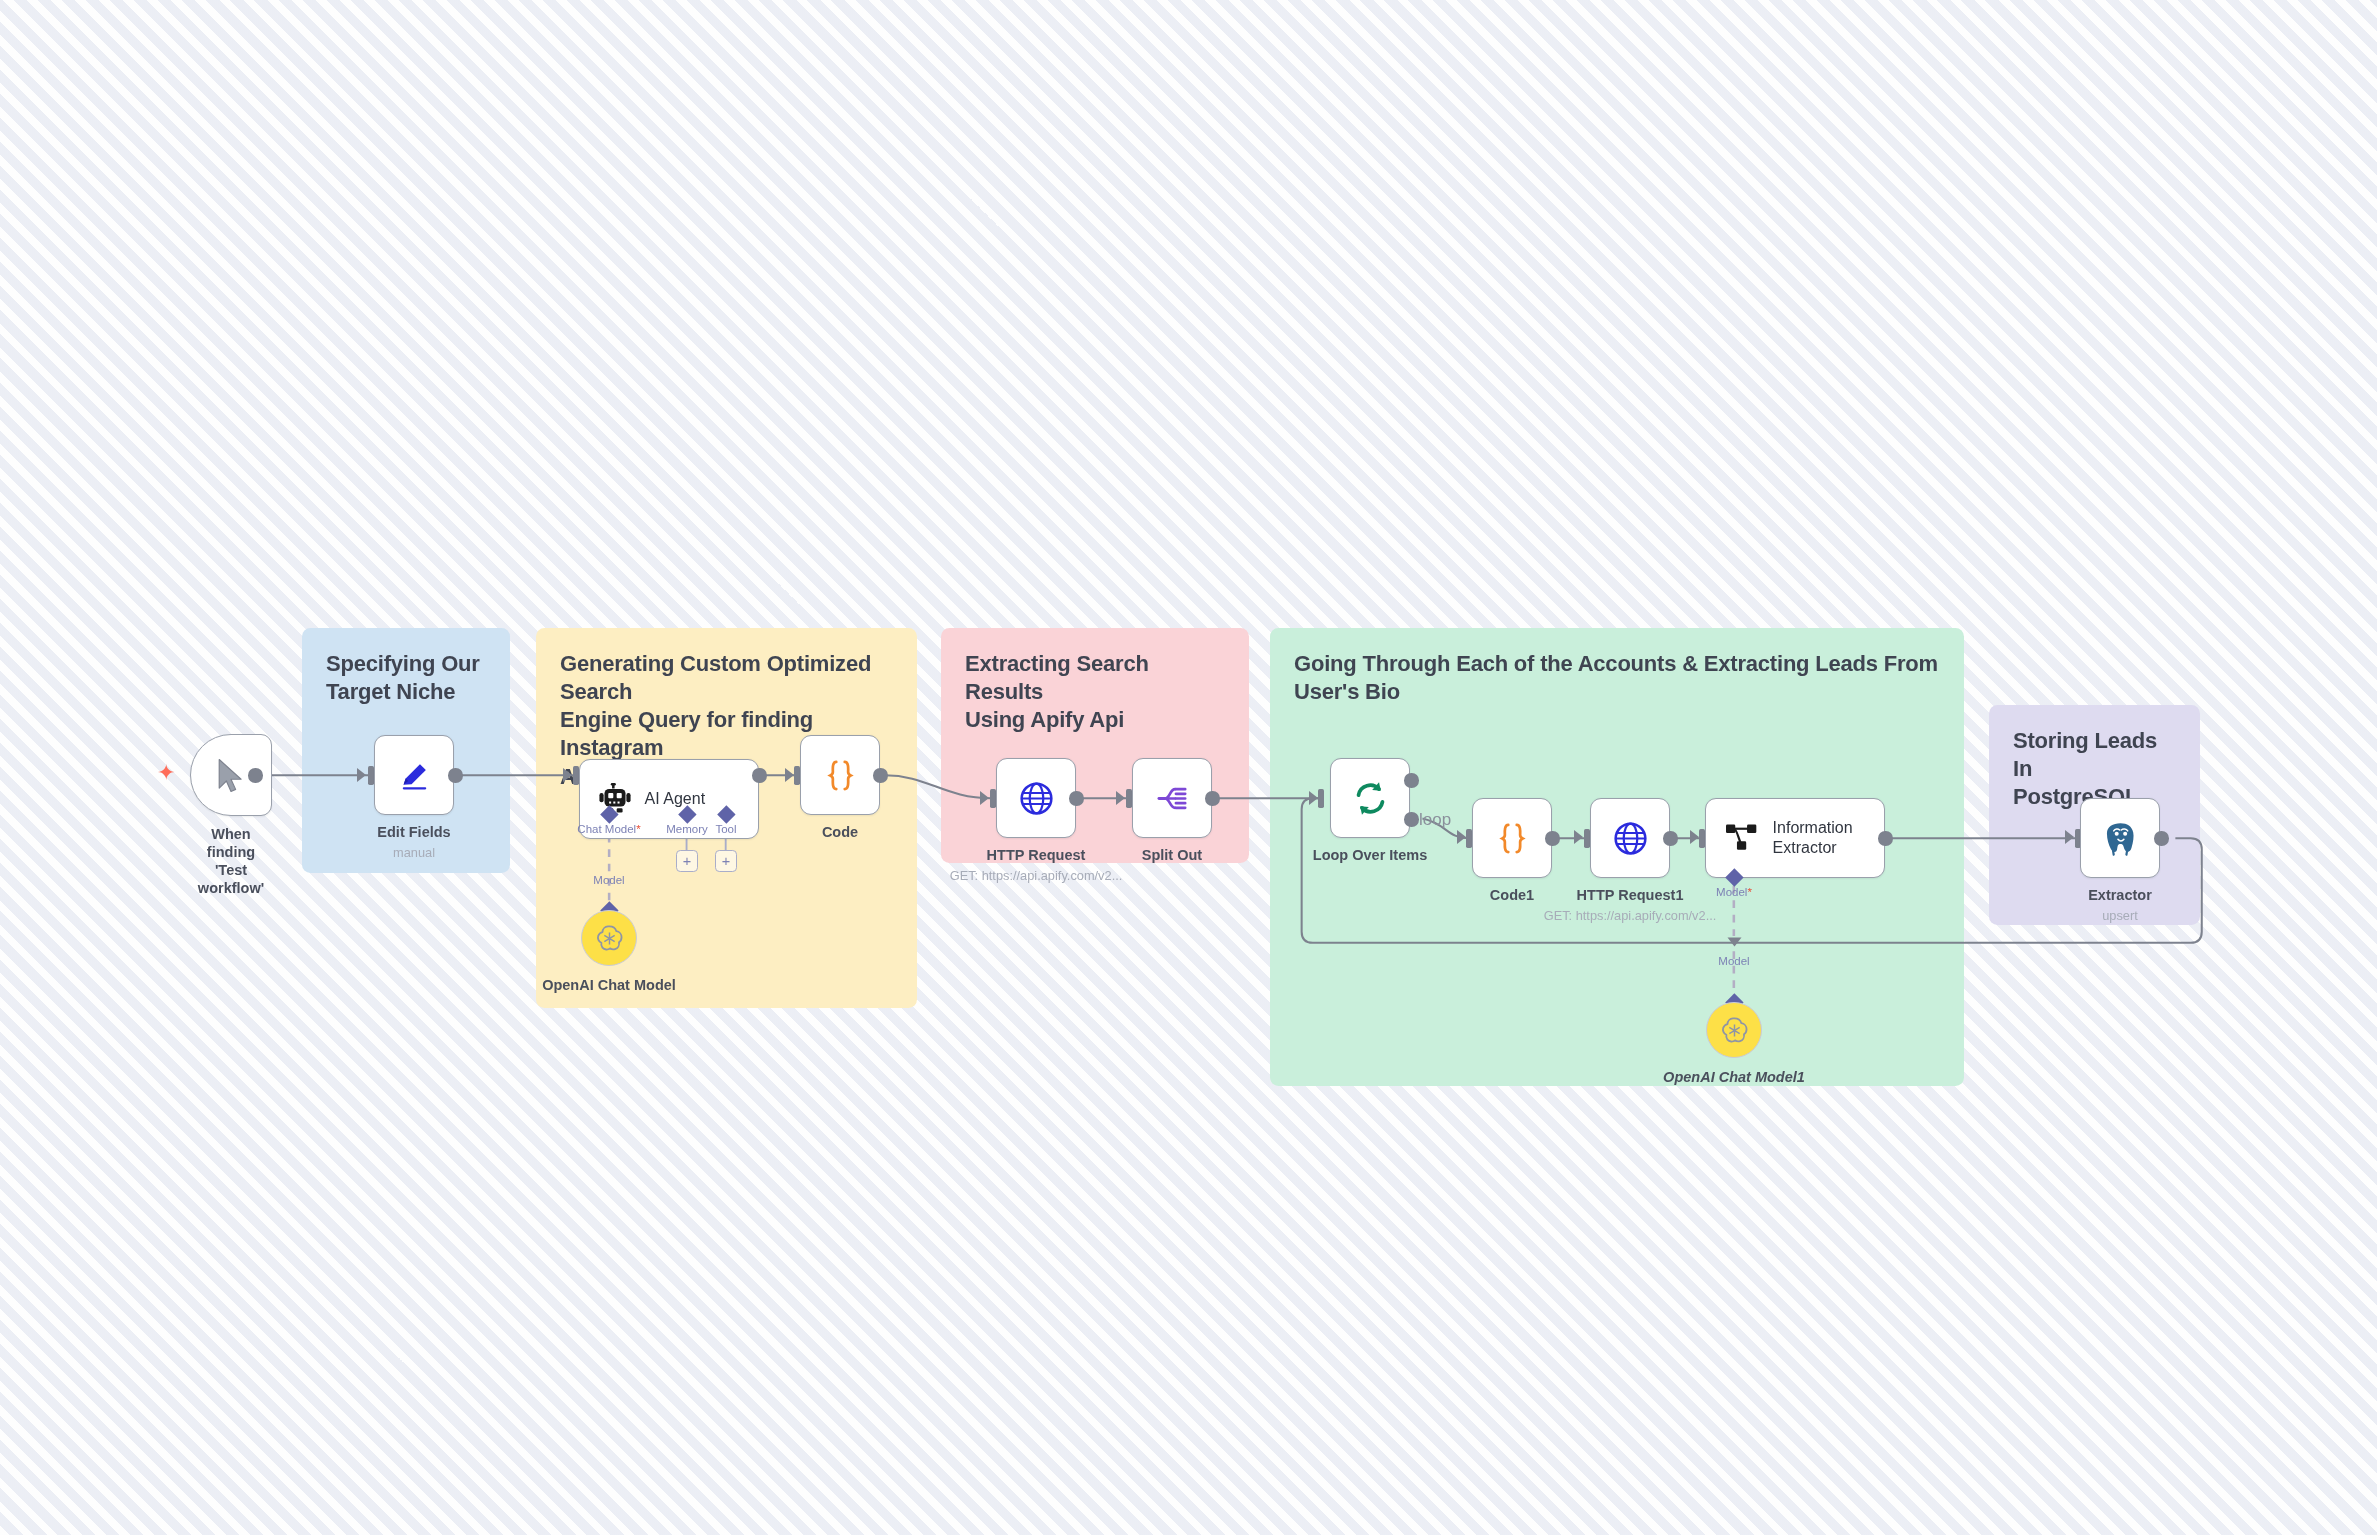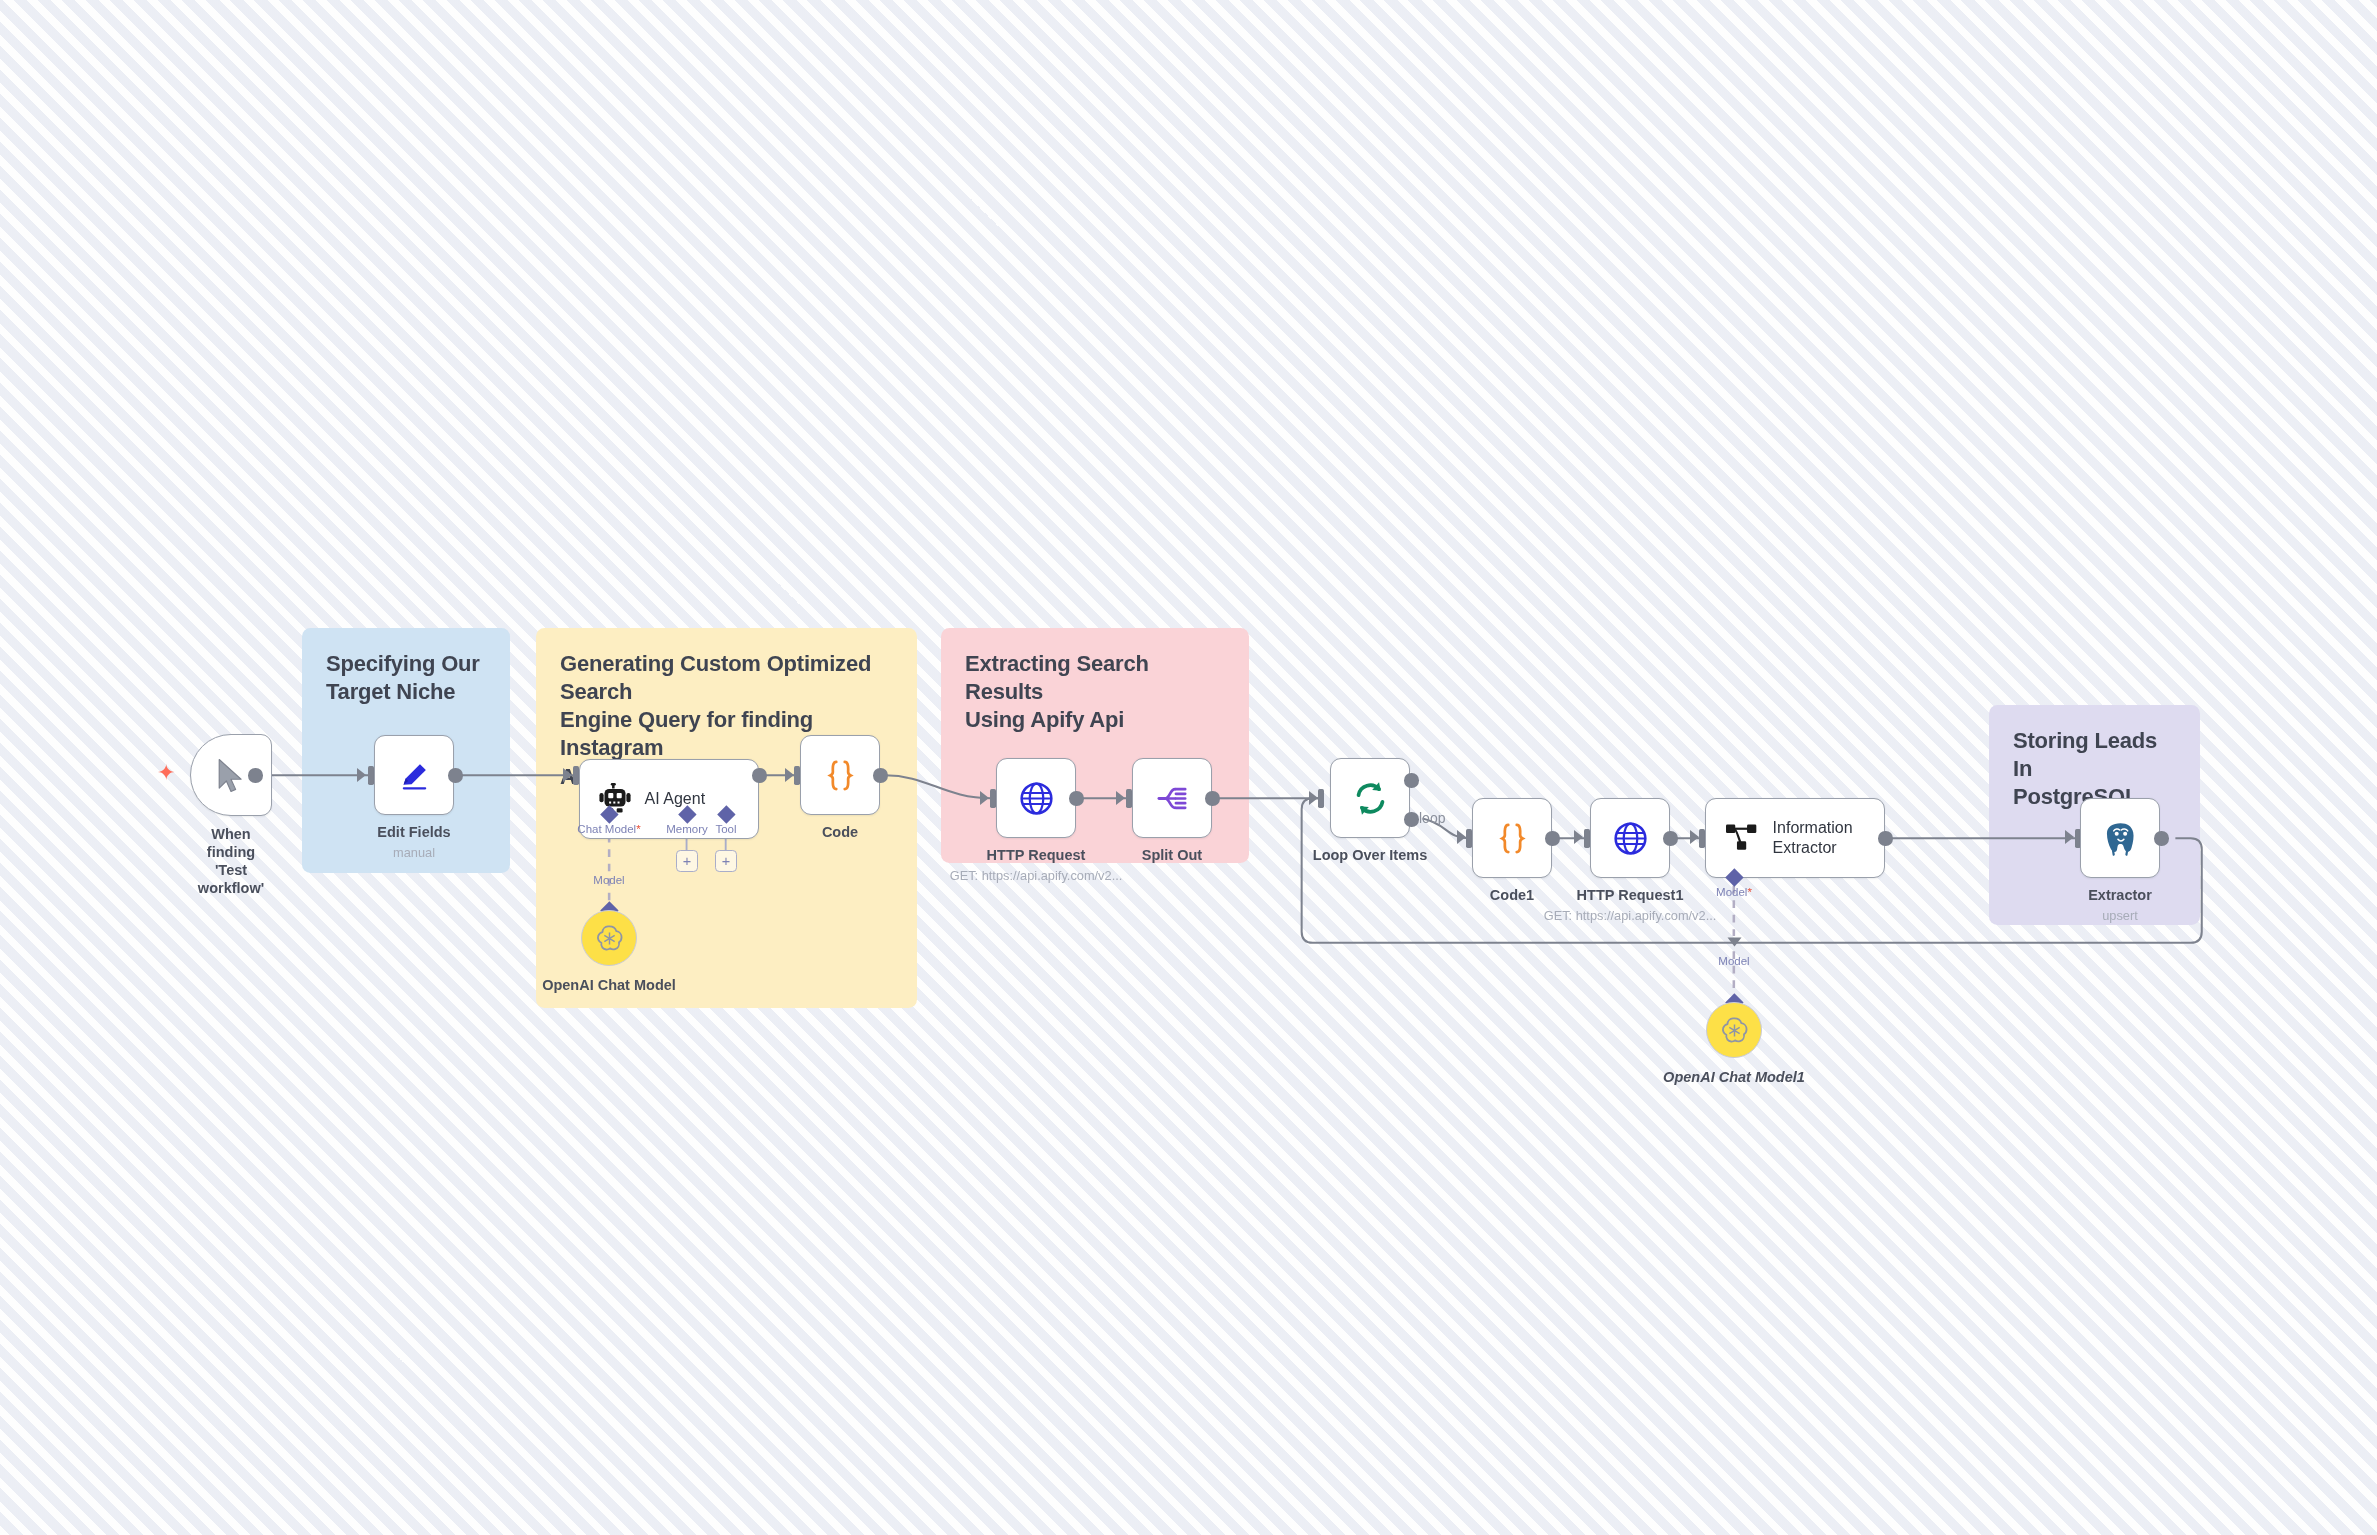--- a/index.html
+++ b/index.html
@@ -140,21 +140,21 @@
     position: absolute;
     width: 22px; height: 22px;
     border: 1.2px solid #a9adc9;
     border-radius: 4.3px;
     background: rgba(255,255,255,0.55);
     display: flex; align-items: center; justify-content: center;
     font-size: 14.5px; color: #7d82b5; line-height: 1;
   }
   .edge-tag {
     position: absolute;
-    font-size: 14px;
+    font-size: 17px;
     color: #8b909c;
     white-space: nowrap;
   }
   .spark {
     position: absolute;
     font-size: 22px;
     color: #ff6d5a;
     line-height: 1;
     user-select: none;
   }
@@ -174,20 +174,23 @@
     <div class="group-title">Generating Custom Optimized Search
 Engine Query for finding Instagram
 Accounts</div>
   </div>
 
   <div class="group" id="grp-pink" style="left:941px; top:628px; width:308px; height:235px;">
     <div class="group-title">Extracting Search Results
 Using Apify Api</div>
   </div>
 
+  <div class="group" id="grp-green" style="left:1270px; top:628px; width:694px; height:458px;">
+    <div class="group-title">Going Through Each of the Accounts &amp; Extracting Leads From User's Bio</div>
+  </div>
 
   <div class="group" id="grp-purple" style="left:1989px; top:705px; width:211px; height:220px;">
     <div class="group-title">Storing Leads In
 PostgreSQL</div>
   </div>
 
   <svg id="edges" viewBox="0 0 2794 1805" width="2377" height="1536">
     <g stroke="#7d828e" stroke-width="2.4" fill="none">
 
       <path d="M 300 911 L 434 911"></path>

